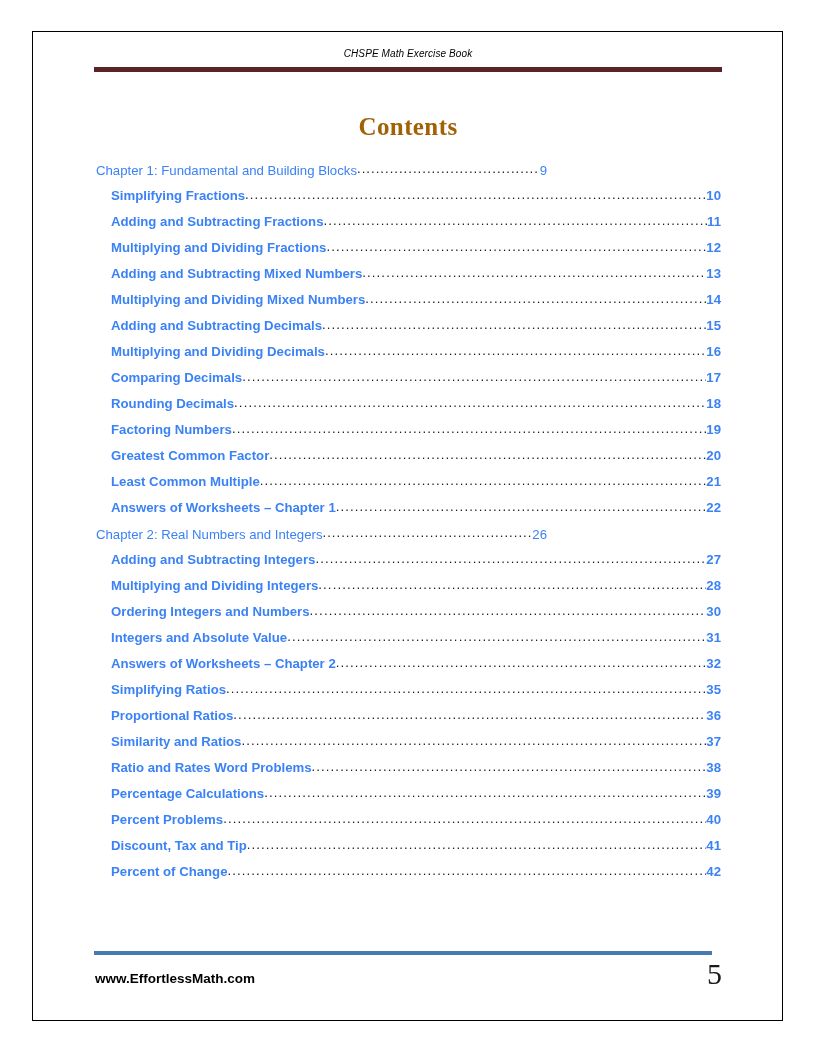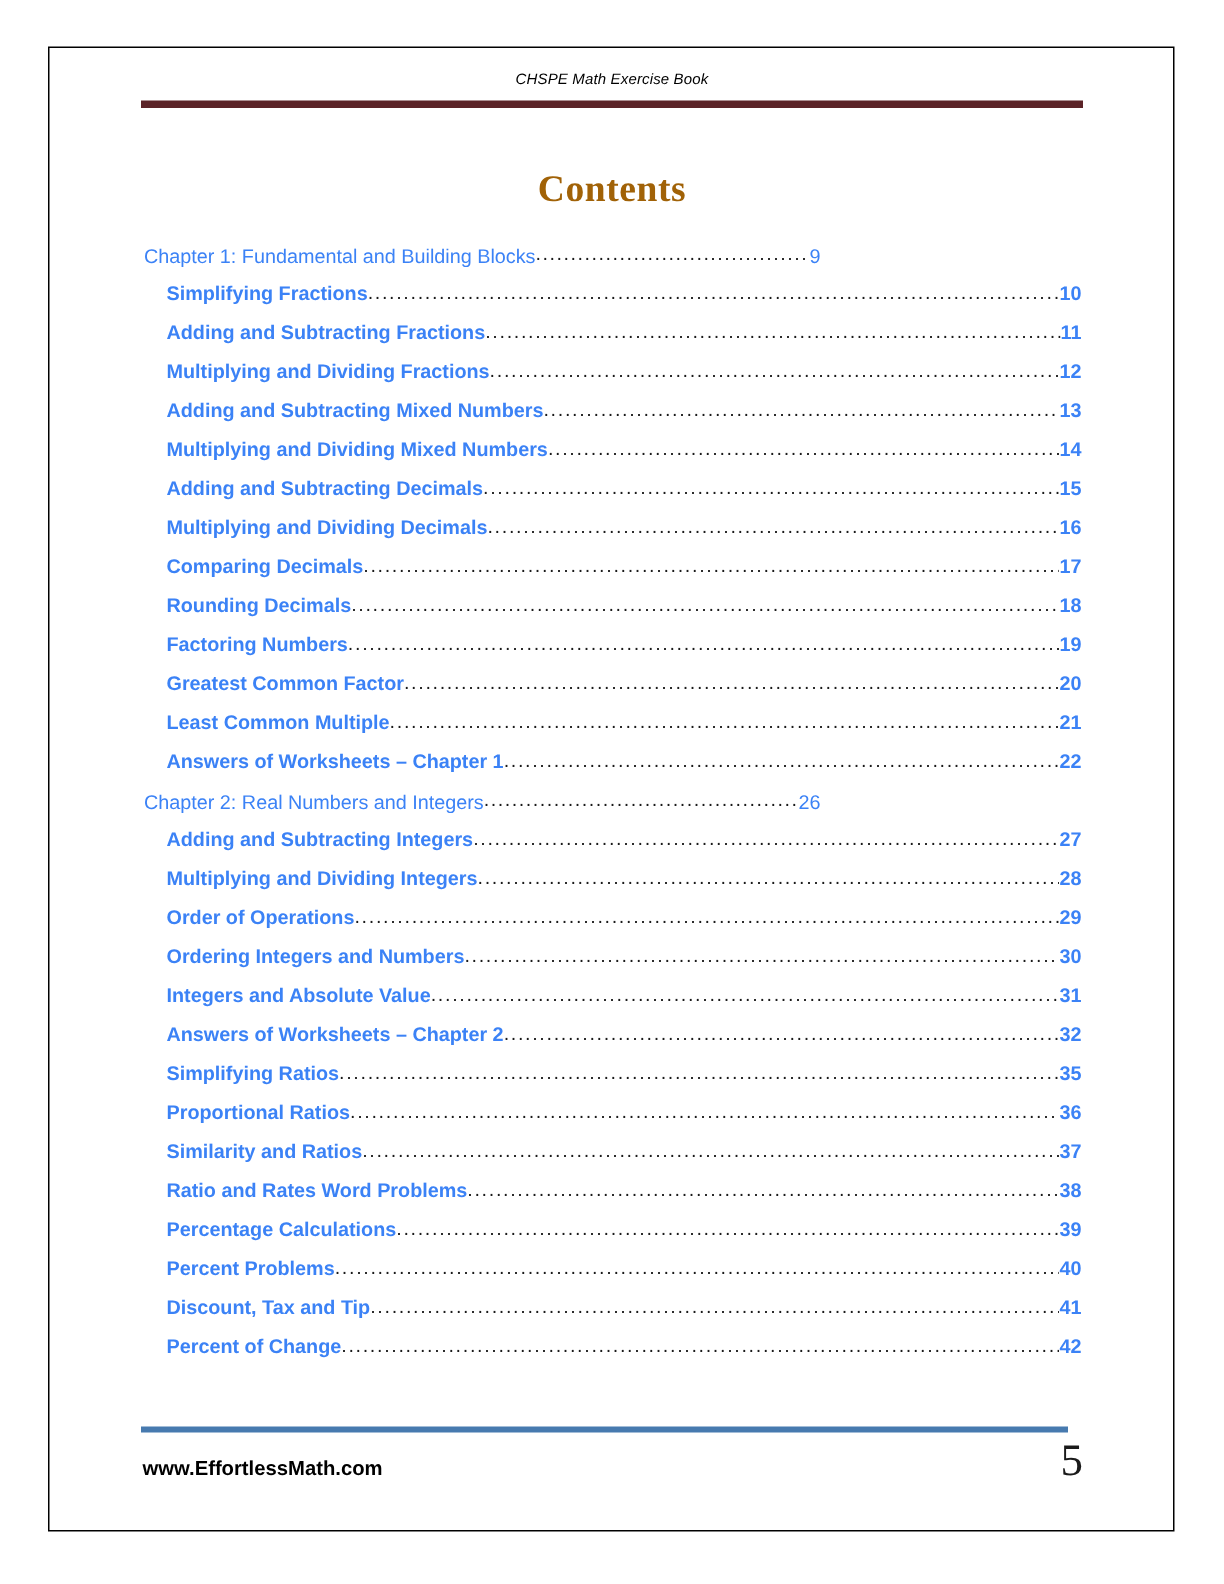--- a/index.html
+++ b/index.html
@@ -307,27 +307,20 @@
       </div>
       <div class="toc-line level2">
         <div class="level2-inner">
           <span class="toc-text">Multiplying and Dividing Integers</span>
           <span class="leader"></span>
           <span class="toc-page">28</span>
         </div>
       </div>
       <div class="toc-line level2">
         <div class="level2-inner">
-          <span class="toc-text">Order of Operations</span>
-          <span class="leader"></span>
-          <span class="toc-page">29</span>
-        </div>
-      </div>
-      <div class="toc-line level2">
-        <div class="level2-inner">
           <span class="toc-text">Ordering Integers and Numbers</span>
           <span class="leader"></span>
           <span class="toc-page">30</span>
         </div>
       </div>
       <div class="toc-line level2">
         <div class="level2-inner">
           <span class="toc-text">Integers and Absolute Value</span>
           <span class="leader"></span>
           <span class="toc-page">31</span>

